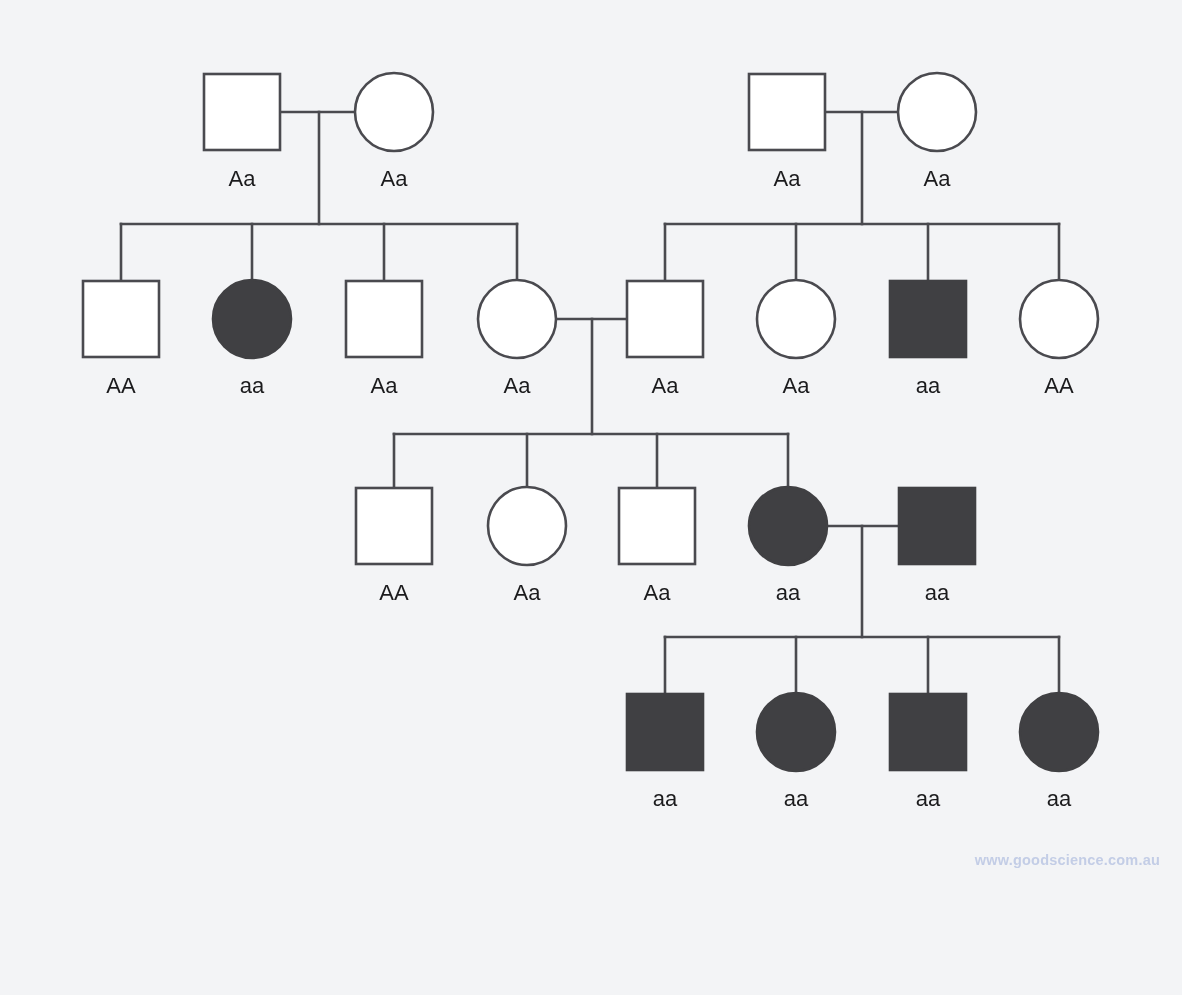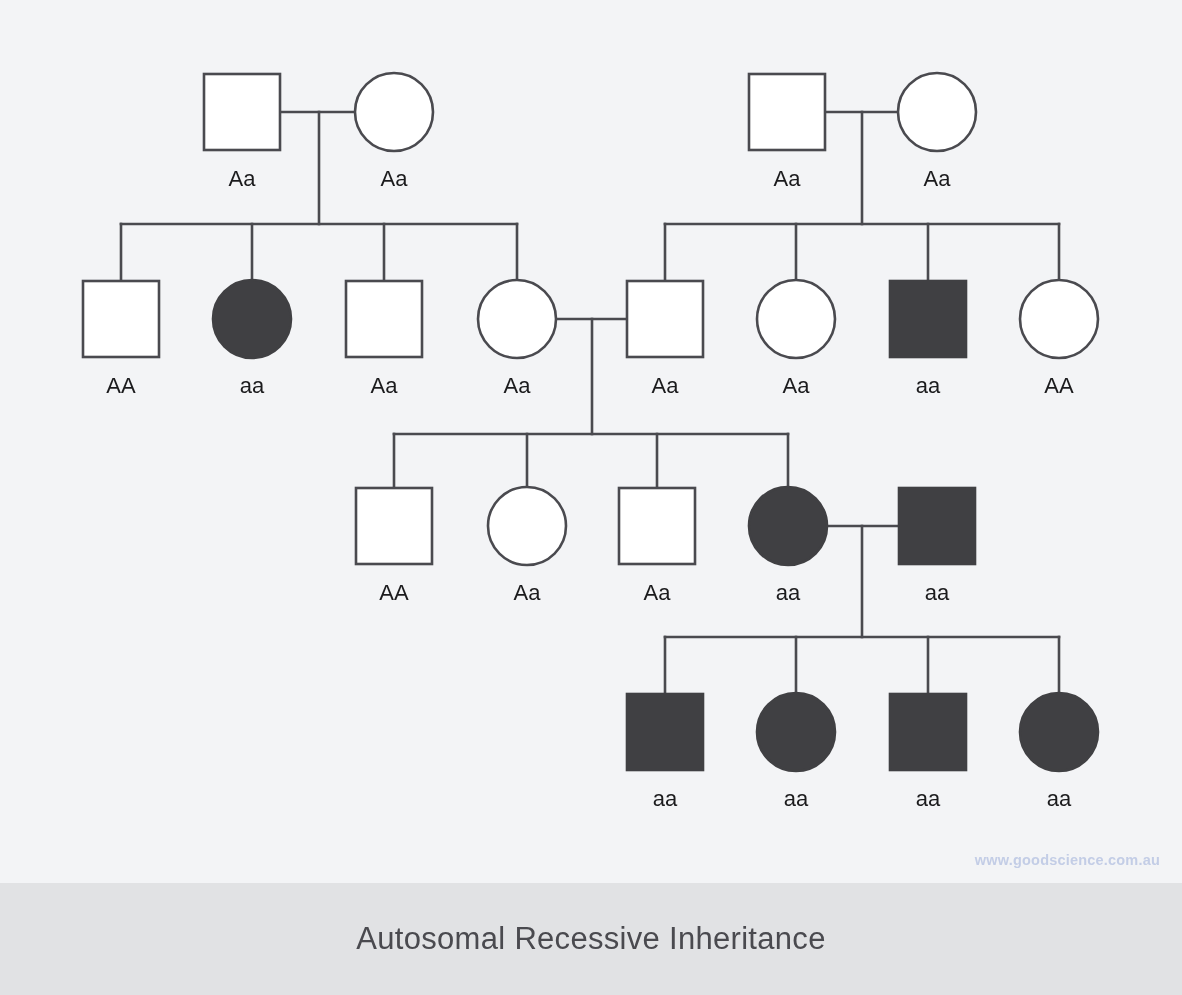--- a/index.html
+++ b/index.html
@@ -204,17 +204,14 @@
           <circle cx="1059" cy="732" r="39" fill="#404043" stroke="#404043" stroke-width="2.6"></circle>
           <text class="ped-label" x="1059" y="806">aa</text>
         </g>
       </g>
 
     </svg>
   </div>
 
   <div id="watermark">www.goodscience.com.au</div>
 
-  <div id="footer-bar">
-    <div id="footer-title">Autosomal Recessive Inheritance</div>
-  </div>
 
 </div>
 
 </body></html>

